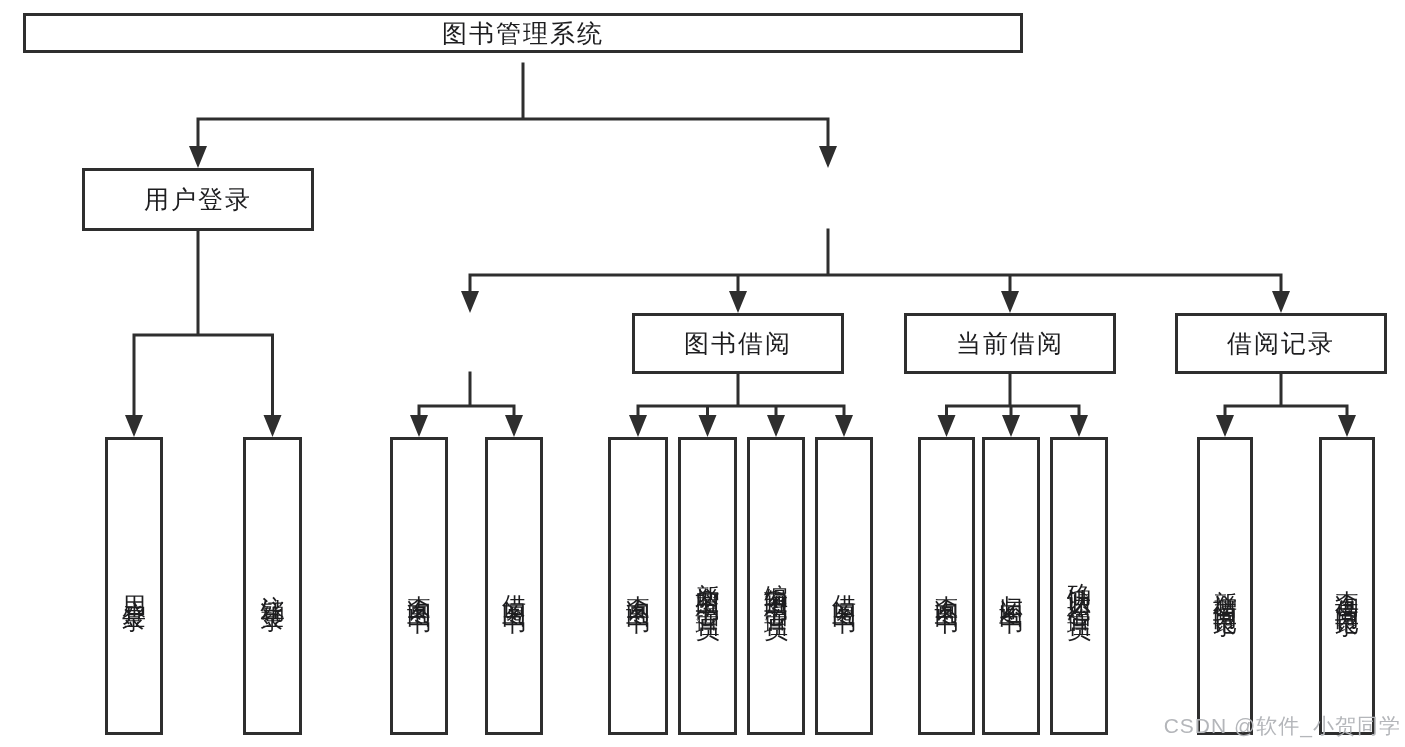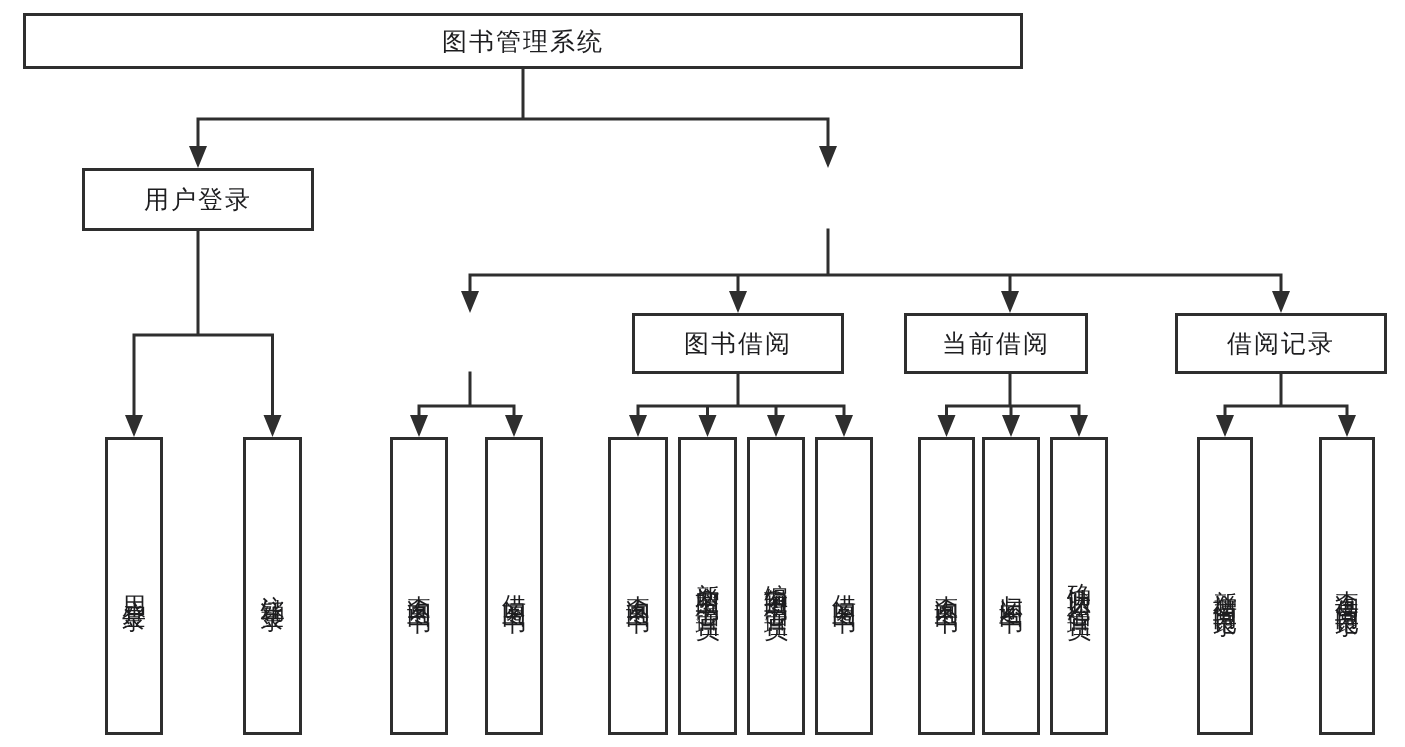--- a/index.html
+++ b/index.html
@@ -52,28 +52,29 @@
     font-size: 21px;
     letter-spacing: 1px;
     z-index: 5;
     white-space: nowrap;
   }
 </style>
 </head>
 <body>
 
 <div id="canvas" style="width: 1405px; height: 747px;">
+  <div class="watermark" style="color: rgb(180, 182, 186);">CSDN @软件_小贺同学</div>
 <svg width="1405" height="747" id="connectors">
       <path d="M 523 64 V 119 M 198 119 H 828 M 198 119 V 150 M 828 119 V 150 M 198 230 V 335 M 134 335 H 272.5 M 134 335 V 419 M 272.5 335 V 419 M 828 230 V 275 M 470 275 H 1281 M 470 275 V 295 M 738 275 V 295 M 1010 275 V 295 M 1281 275 V 295 M 470 373 V 406 M 419 406 H 514 M 419 406 V 419 M 514 406 V 419 M 738 373 V 406 M 638 406 H 844 M 638 406 V 419 M 707.5 406 V 419 M 776 406 V 419 M 844 406 V 419 M 1010 373 V 406 M 946.5 406 H 1079 M 946.5 406 V 419 M 1011 406 V 419 M 1079 406 V 419 M 1281 373 V 406 M 1225 406 H 1347 M 1225 406 V 419 M 1347 406 V 419 " fill="none" stroke="#2e2e2e" stroke-width="3" stroke-linecap="square"></path>
       <path d="M 189 146 L 207 146 L 198 168 Z M 819 146 L 837 146 L 828 168 Z M 125 415 L 143 415 L 134 437 Z M 263.5 415 L 281.5 415 L 272.5 437 Z M 461 291 L 479 291 L 470 313 Z M 729 291 L 747 291 L 738 313 Z M 1001 291 L 1019 291 L 1010 313 Z M 1272 291 L 1290 291 L 1281 313 Z M 410 415 L 428 415 L 419 437 Z M 505 415 L 523 415 L 514 437 Z M 629 415 L 647 415 L 638 437 Z M 698.5 415 L 716.5 415 L 707.5 437 Z M 767 415 L 785 415 L 776 437 Z M 835 415 L 853 415 L 844 437 Z M 937.5 415 L 955.5 415 L 946.5 437 Z M 1002 415 L 1020 415 L 1011 437 Z M 1070 415 L 1088 415 L 1079 437 Z M 1216 415 L 1234 415 L 1225 437 Z M 1338 415 L 1356 415 L 1347 437 Z " fill="#2e2e2e" stroke="none"></path>
     </svg>
-    <div class="node h" style="left: 23px; top: 13px; width: 1000px; height: 56px; font-family: Liberation Serif, serif;">图书管理系统</div>
+    <div class="node h" style="left: 23px; top: 13px; width: 1000px; height: 40px; font-family: Liberation Serif, serif;">图书管理系统</div>
     <div class="node h" style="left: 82px; top: 168px; width: 232px; height: 63px;">用户登录</div>
     <div class="node h" style="left: 632px; top: 313px; width: 212px; height: 61px;">图书借阅</div>
-    <div class="node h" style="left: 904px; top: 313px; width: 184px; height: 61px;">当前借阅</div>
+    <div class="node h" style="left: 904px; top: 313px; width: 212px; height: 61px;">当前借阅</div>
     <div class="node h" style="left: 1175px; top: 313px; width: 212px; height: 61px;">借阅记录</div>
     <div class="node v" style="left: 105px; top: 437px; width: 58px; height: 298px;">用户登录</div>
     <div class="node v" style="left: 243px; top: 437px; width: 59px; height: 298px;">注销登录</div>
     <div class="node v" style="left: 390px; top: 437px; width: 58px; height: 298px;">查询图书</div>
     <div class="node v" style="left: 485px; top: 437px; width: 58px; height: 298px;">借阅图书</div>
     <div class="node v" style="left: 608px; top: 437px; width: 60px; height: 298px;">查询图书</div>
     <div class="node v" style="left: 678px; top: 437px; width: 59px; height: 298px;">新增图书（管理员）</div>
     <div class="node v" style="left: 747px; top: 437px; width: 58px; height: 298px;">编辑图书（管理员）</div>
     <div class="node v" style="left: 815px; top: 437px; width: 58px; height: 298px;">借阅图书</div>
     <div class="node v" style="left: 918px; top: 437px; width: 57px; height: 298px;">查询图书</div>

